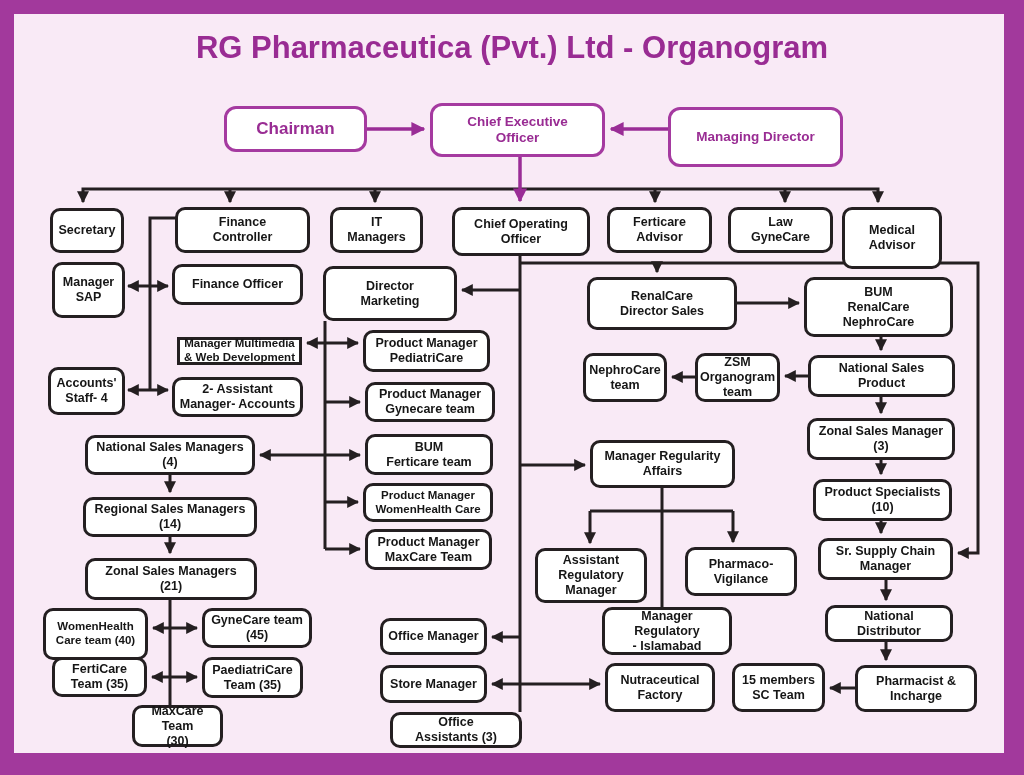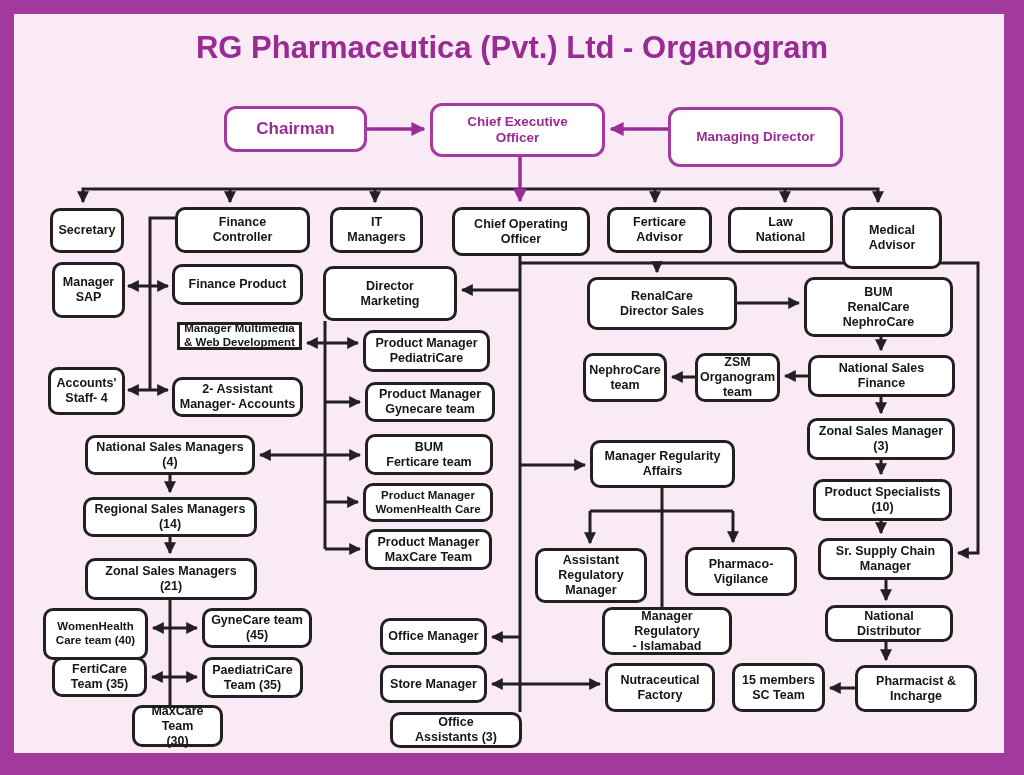--- a/index.html
+++ b/index.html
@@ -24,21 +24,21 @@
   #n-managing_director{left:668px;top:107px;width:175px;height:60px}
   #n-secretary{left:50px;top:208px;width:74px;height:45px}
   #n-finance_controller{left:175px;top:207px;width:135px;height:46px}
   #n-it_managers{left:330px;top:207px;width:93px;height:46px}
   #n-coo{left:452px;top:207px;width:138px;height:49px}
   #n-technical_advisor{left:607px;top:207px;width:105px;height:46px}
   #n-law_advisor{left:728px;top:207px;width:105px;height:46px}
   #n-medical_advisor{left:842px;top:207px;width:100px;height:62px}
   #n-manager_sap{left:52px;top:262px;width:73px;height:56px}
   #n-finance_manager{left:172px;top:264px;width:131px;height:41px}
-  #n-manager_multimedia{left:177px;top:322px;width:125px;height:28px}
+  #n-manager_multimedia{left:177px;top:337px;width:125px;height:28px}
   #n-accounts_staff{left:48px;top:367px;width:77px;height:48px}
   #n-asst_mgr_accounts{left:172px;top:377px;width:131px;height:40px}
   #n-nsm4{left:85px;top:435px;width:170px;height:40px}
   #n-rsm14{left:83px;top:497px;width:174px;height:40px}
   #n-zsm21{left:85px;top:558px;width:172px;height:42px}
   #n-womenhealth_team{left:43px;top:608px;width:105px;height:52px}
   #n-gynecare_team{left:202px;top:608px;width:110px;height:40px}
   #n-ferticare_team{left:52px;top:657px;width:95px;height:40px}
   #n-paediatricare_team{left:202px;top:657px;width:101px;height:41px}
   #n-maxcare_team{left:132px;top:705px;width:91px;height:42px}
@@ -149,27 +149,27 @@
   <div class="node" id="n-secretary">Secretary</div>
   <div class="node" id="n-finance_controller">Finance
 Controller</div>
   <div class="node" id="n-it_managers">IT
 Managers</div>
   <div class="node" id="n-coo">Chief Operating
 Officer</div>
   <div class="node" id="n-technical_advisor">Ferticare
 Advisor</div>
   <div class="node" id="n-law_advisor">Law
-National</div>
+GyneCare</div>
   <div class="node" id="n-medical_advisor">Medical
 Advisor</div>
 
   <div class="node" id="n-manager_sap">Manager
 SAP</div>
-  <div class="node" id="n-finance_manager">Finance Product</div>
+  <div class="node" id="n-finance_manager">Finance Officer</div>
   <div class="node sq sm" id="n-manager_multimedia">Manager Multimedia
 &amp; Web Development</div>
   <div class="node" id="n-accounts_staff">Accounts'
 Staff- 4</div>
   <div class="node" id="n-asst_mgr_accounts">2- Assistant
 Manager- Accounts</div>
 
   <div class="node" id="n-nsm4">National Sales Managers
 (4)</div>
   <div class="node" id="n-rsm14">Regional Sales Managers
@@ -209,21 +209,21 @@
 Director Sales</div>
   <div class="node" id="n-bum_renalcare">BUM
 RenalCare
 NephroCare</div>
   <div class="node" id="n-nephrocare_team">NephroCare
 team</div>
   <div class="node" id="n-zsm_nephrocare">ZSM
 Organogram
 team</div>
   <div class="node" id="n-national_sales_manager">National Sales
-Finance</div>
+Product</div>
   <div class="node" id="n-zonal_sales_manager3">Zonal Sales Manager
 (3)</div>
   <div class="node" id="n-product_specialists10">Product Specialists
 (10)</div>
 
   <div class="node" id="n-manager_regularity">Manager Regularity
 Affairs</div>
   <div class="node" id="n-asst_regulatory">Assistant
 Regulatory
 Manager</div>

